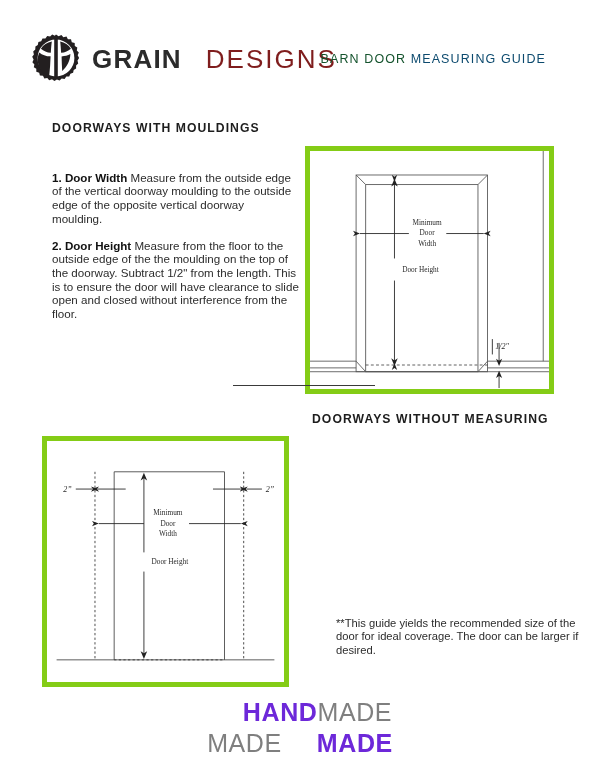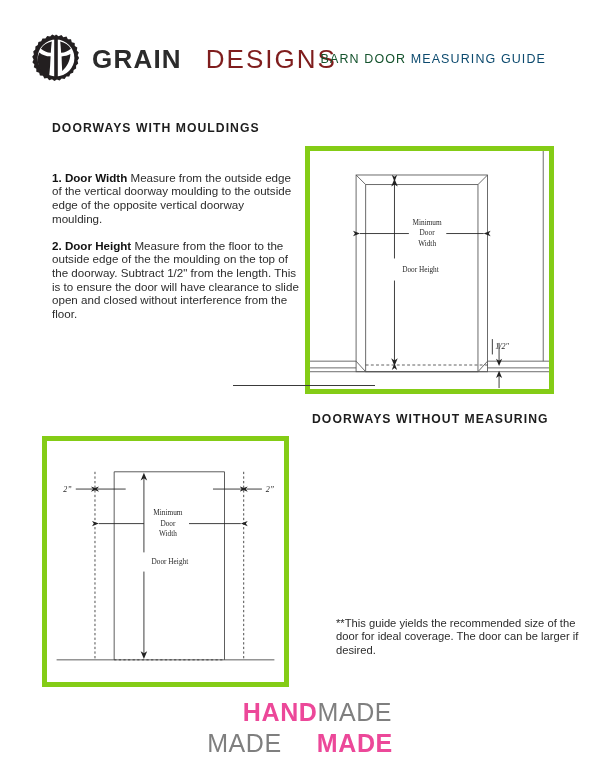--- a/index.html
+++ b/index.html
@@ -189,21 +189,21 @@
     position: absolute;
     left: 0;
     top: 697px;
     width: 600px;
     text-align: center;
     font-size: 25px;
     line-height: 1.22;
     letter-spacing: 0.6px;
     white-space: nowrap;
   }
-  #footer .bold { font-weight: 700; color: #ec4899; margin-left: 35px; }
+  #footer .bold { font-weight: 700; color: #6d28d9; margin-left: 35px; }
   #footer .light { font-weight: 400; color: #7f7f7f; }
 
   .dim-label {
     font-family: "Liberation Serif", serif;
     font-size: 7.6px;
     fill: #2a2a2a;
   }
   .dim-label-sm {
     font-family: "Liberation Serif", serif;
     font-size: 8.4px;

